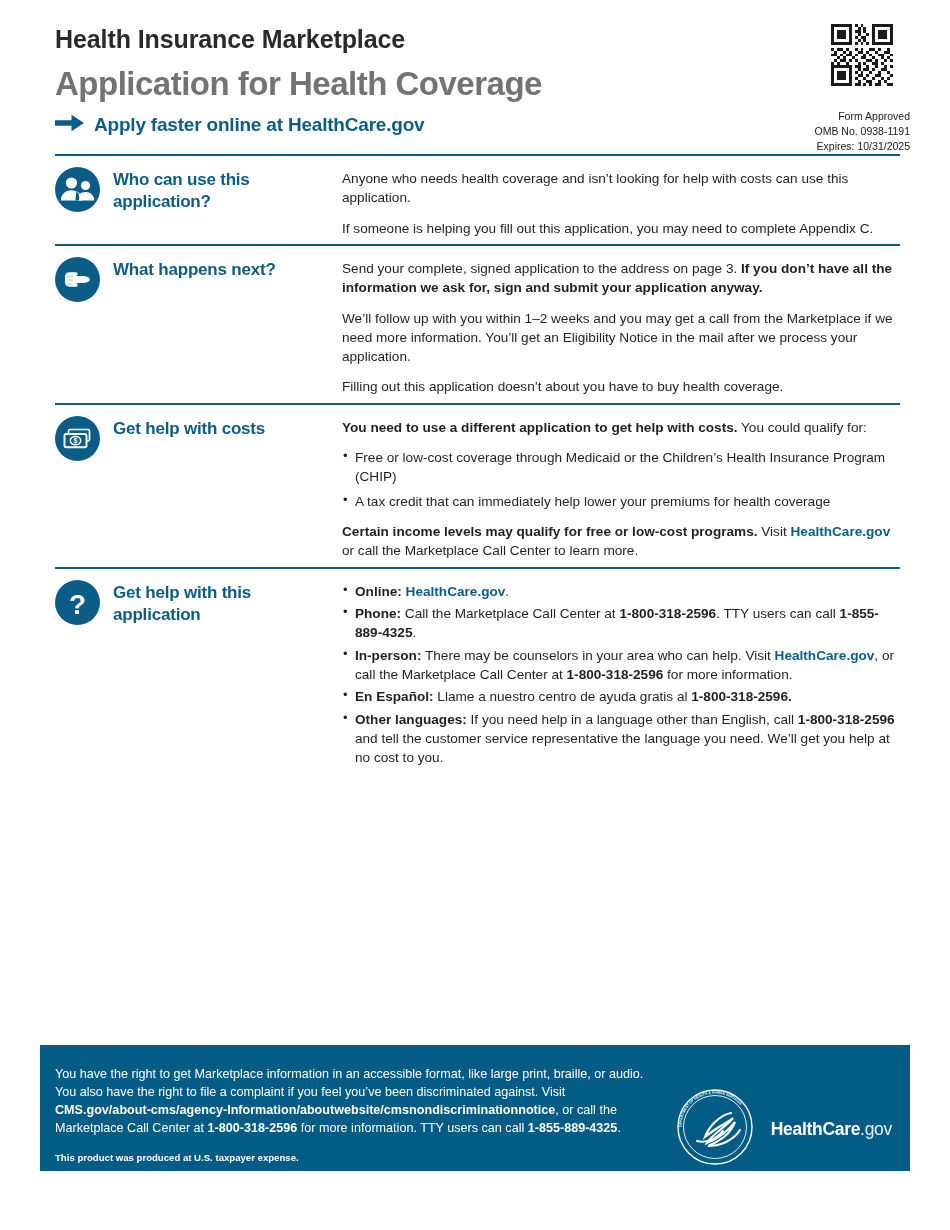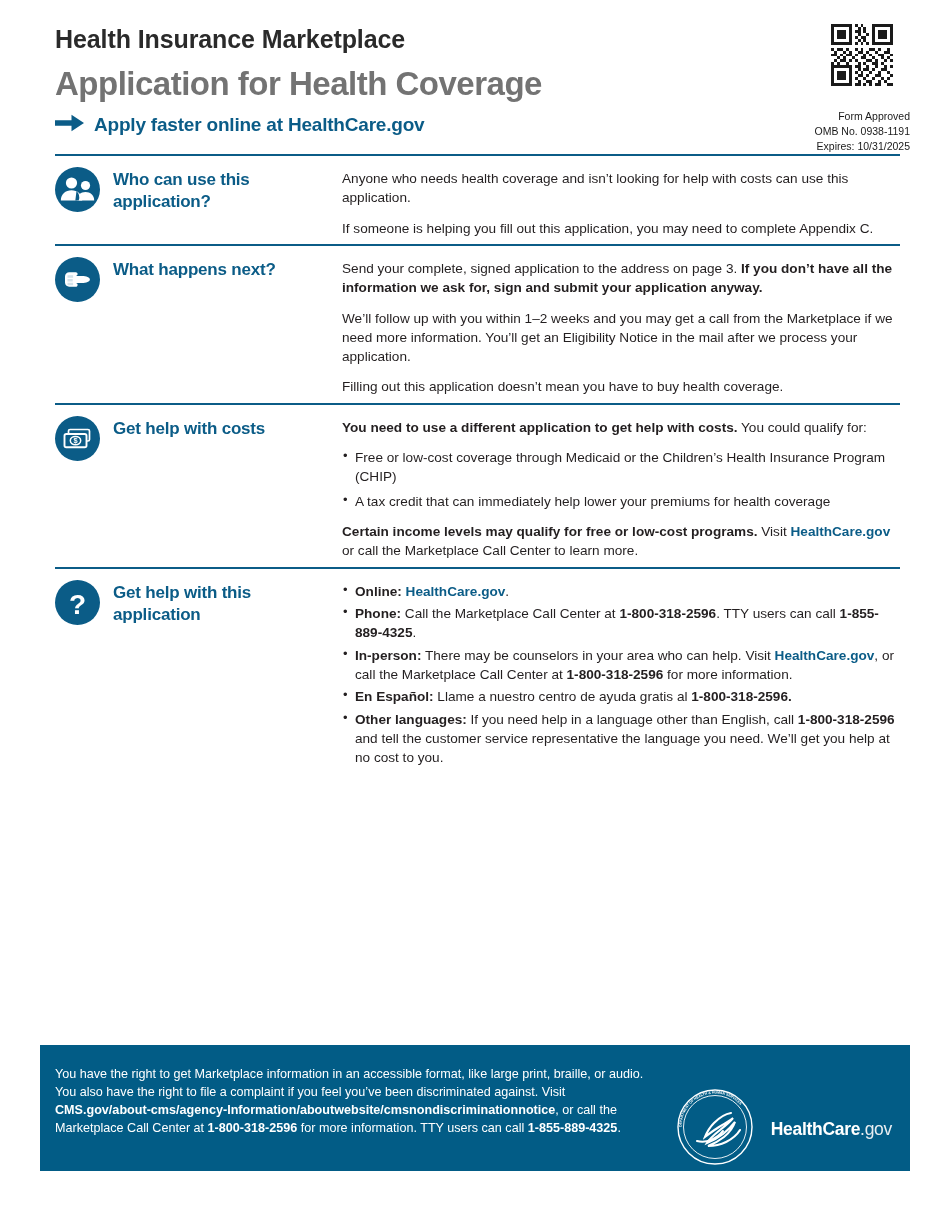--- a/index.html
+++ b/index.html
@@ -367,21 +367,21 @@
                      c-3.2 .1-5.6 .1-8.4 .1 h2.2 c1 0 1.8 .8 1.8 1.8 c0 1-.8 1.8-1.8 1.8 h-6.6
                      c-2.3 0-4.2-1.9-4.2-4.2 Z" fill="#ffffff"></path>
             <path d="M12.5 18.2 h5.6 v2.6 h-5.6 Z M12.5 22 h5.2 v2.6 h-5.2 Z M12.5 25.8 h5.6 v2.4 h-5.6 Z" fill="#0b5c87" opacity="0.18"></path>
           </svg>
         </span>
         <div class="sec-heading">What happens next?</div>
       </div>
       <div class="sec-right">
         <p><span>Send your complete, signed application to the address on page 3. </span><b>If you don’t have all the information we ask for, sign and submit your application anyway.</b></p>
         <p>We’ll follow up with you within 1–2 weeks and you may get a call from the Marketplace if we need more information. You’ll get an Eligibility Notice in the mail after we process your application.</p>
-        <p>Filling out this application doesn’t mean you have to buy health coverage.</p>
+        <p>Filling out this application doesn’t about you have to buy health coverage.</p>
       </div>
     </div>
 
     <div class="section sec-costs">
       <div class="sec-left">
         <span class="sec-icon">
           <svg width="45" height="45" viewBox="0 0 45 45">
             <circle cx="22.5" cy="22.5" r="22.5" fill="#0b5c87"></circle>
             <rect x="13.5" y="13.5" width="21" height="11.5" rx="1.6" fill="none" stroke="#ffffff" stroke-width="1.7"></rect>
             <rect x="9.5" y="18" width="22" height="13.2" rx="1.8" fill="#0b5c87" stroke="#ffffff" stroke-width="1.9"></rect>
@@ -420,20 +420,21 @@
           <li><b>Other languages:</b><span> If you need help in a language other than English, call </span><b>1-800-318-2596</b><span> and tell the customer service representative the language you need. We’ll get you help at no cost to you.</span></li>
         </ul>
       </div>
     </div>
 
   </div>
 
   <div class="footer">
     <div class="footer-left">
       <div class="footer-main"><span>You have the right to get Marketplace information in an accessible format, like large print, braille, or audio. You also have the right to file a complaint if you feel you’ve been discriminated against. Visit </span><b>CMS.gov/about-cms/agency-Information/aboutwebsite/cmsnondiscriminationnotice</b><span>, or call the Marketplace Call Center at </span><b>1-800-318-2596</b><span> for more information. TTY users can call </span><b>1-855-889-4325</b><span>.</span></div>
+      <div class="footer-small">This product was produced at U.S. taxpayer expense.</div>
     </div>
     <div class="footer-right">
       <span class="hhs-logo">
         <svg width="80" height="80" viewBox="0 0 80 80">
           <circle cx="40" cy="40" r="37" fill="none" stroke="#ffffff" stroke-width="1.4"></circle>
           <circle cx="40" cy="40" r="31.5" fill="none" stroke="#ffffff" stroke-width="0.9"></circle>
           <g fill="#ffffff">
             <path d="M56 26 c-6 1-12 5-17 10 c-4 4-7 9-9 14 c4-3 9-7 14-10 c5-3 10-6 14-9 c-3 4-8 8-13 12
                      c-5 4-10 8-13 13 c5-2 11-5 16-9 c5-4 9-8 12-12 c-2 6-6 11-11 15 c-5 4-11 7-16 9
                      c6 0 12-1 18-4 c6-3 11-7 14-12" fill="none" stroke="#ffffff" stroke-width="2.1" stroke-linecap="round"></path>

